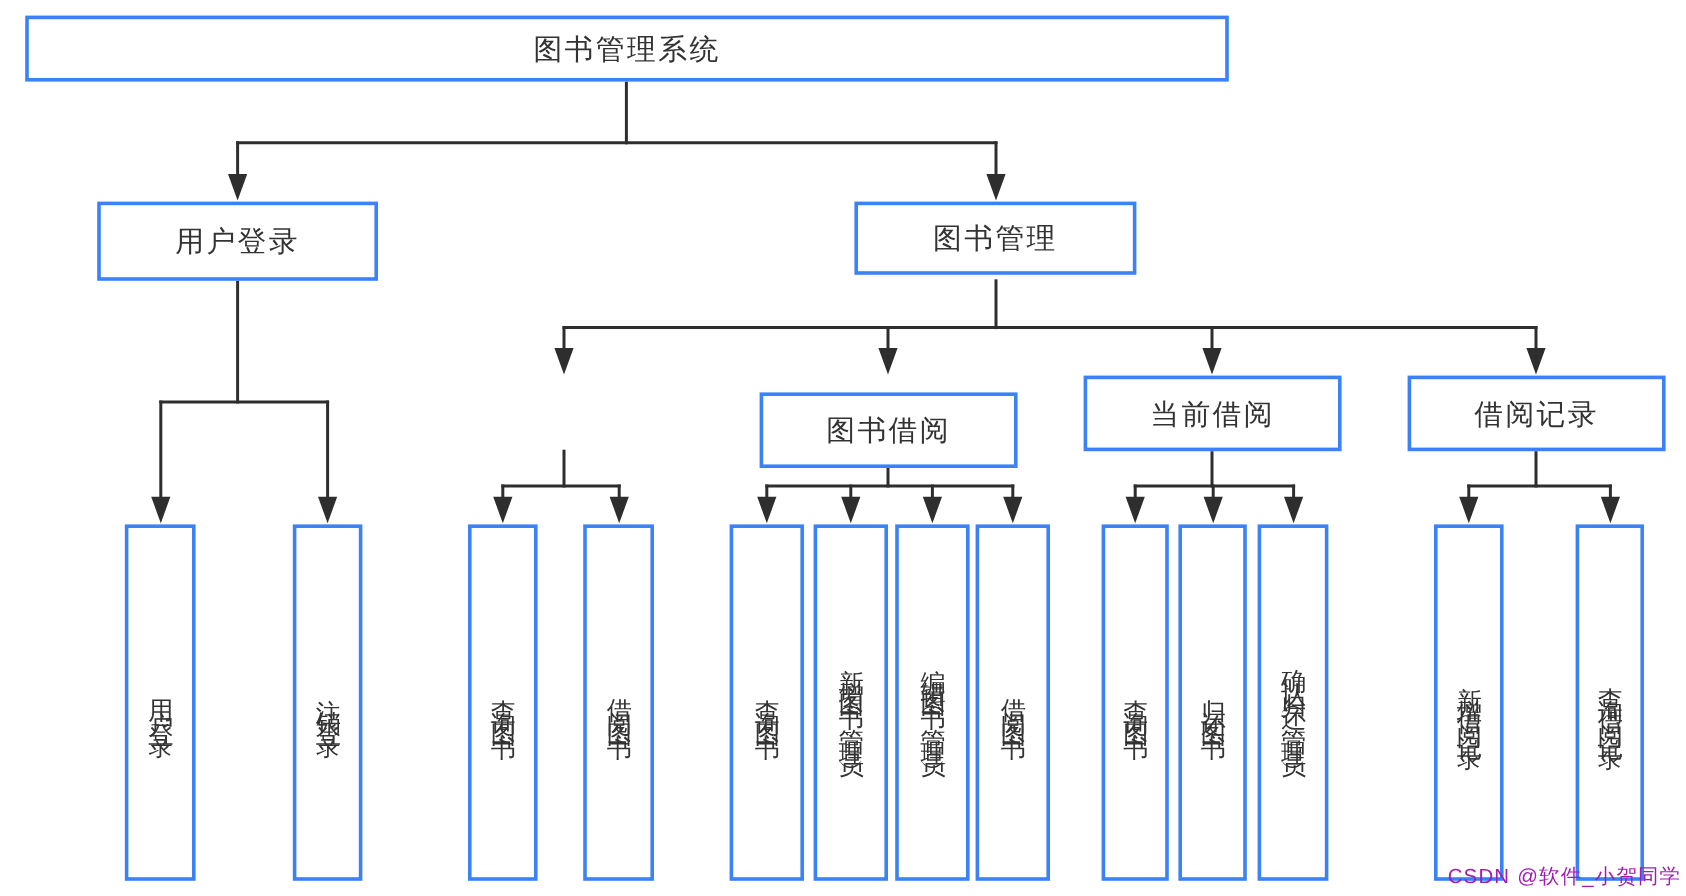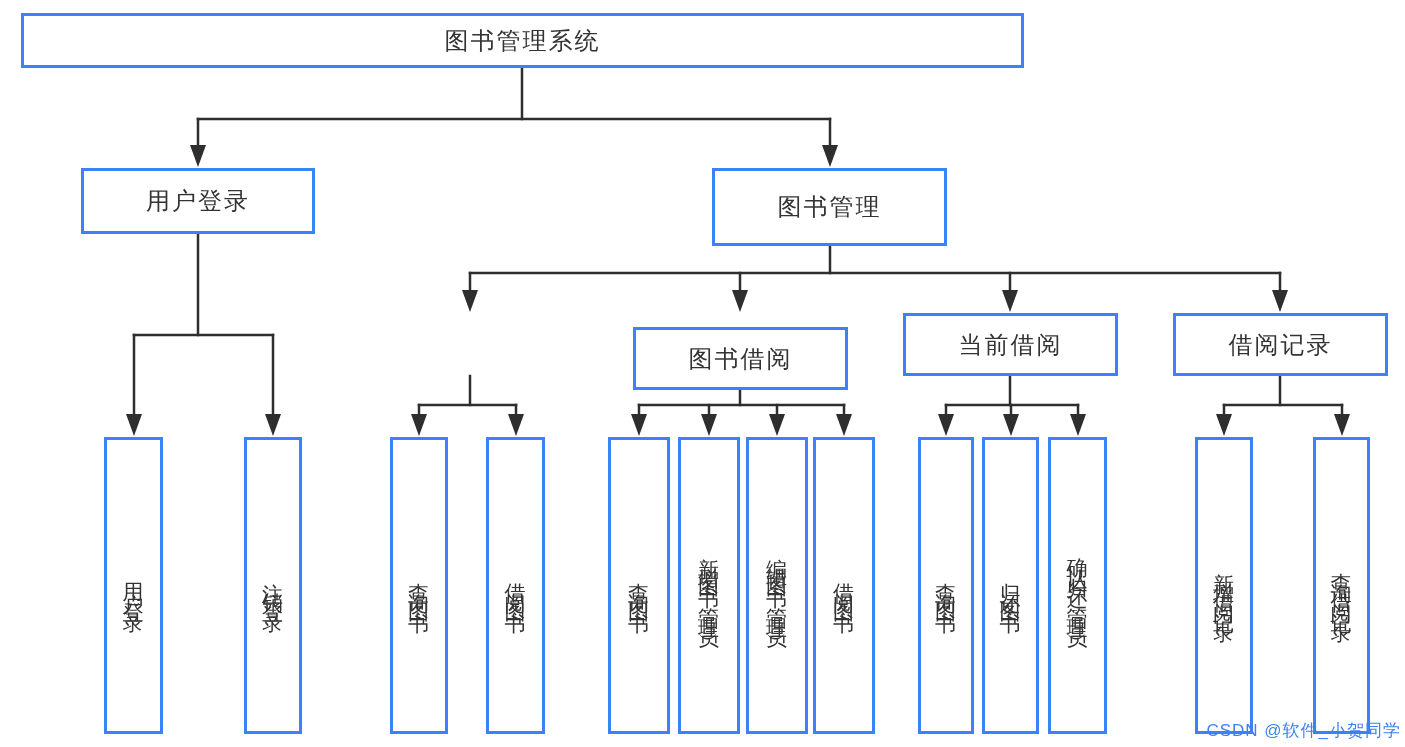--- a/index.html
+++ b/index.html
@@ -41,21 +41,21 @@
     writing-mode: vertical-rl;
     text-orientation: mixed;
     font-size: 21px;
     letter-spacing: 10px;
     line-height: 1.1;
     white-space: nowrap;
   }
   
   .n-root  { left: 21px;  top: 13px;  width: 1003px; height: 55px; }
   .n-login { left: 81px;  top: 168px; width: 234px;  height: 66px; }
-  .n-mgmt  { left: 712px; top: 168px; width: 235px;  height: 78px; }
+  .n-mgmt  { left: 712px; top: 168px; width: 235px;  height: 61px; }
   .n-l3a { left: 363px;  top: 313px; width: 215px; height: 63px; }
   .n-l3b { left: 633px;  top: 327px; width: 215px; height: 63px; }
   .n-l3c { left: 903px;  top: 313px; width: 215px; height: 63px; }
   .n-l3d { left: 1173px; top: 313px; width: 215px; height: 63px; }
   .leaf  { top: 437px; height: 297px; }
   .n-a1 { left: 104px;  width: 59px; }
   .n-a2 { left: 244px;  width: 58px; }
   .n-b1 { left: 390px;  width: 58px; }
   .n-b2 { left: 486px;  width: 59px; }
   .n-c1 { left: 608px;  width: 62px; }
@@ -66,21 +66,21 @@
   .n-d2 { left: 982px;  width: 57px; }
   .n-d3 { left: 1048px; width: 59px; }
   .n-e1 { left: 1195px; width: 58px; }
   .n-e2 { left: 1313px; width: 57px; }
   .watermark {
     position: absolute;
     top: 719px;
     right: 4px;
     font-size: 17px;
     letter-spacing: 1px;
-    color: #3b82f6;
+    color: #a21caf;
     z-index: 10;
     white-space: nowrap;
   }
 </style>
 </head>
 <body>
 
 <div class="canvas">
 
   <svg class="connectors" viewBox="0 0 1405 747" xmlns="http://www.w3.org/2000/svg" stroke="#2e2e2e" stroke-width="2.5" stroke-linecap="square" fill="#2e2e2e">

